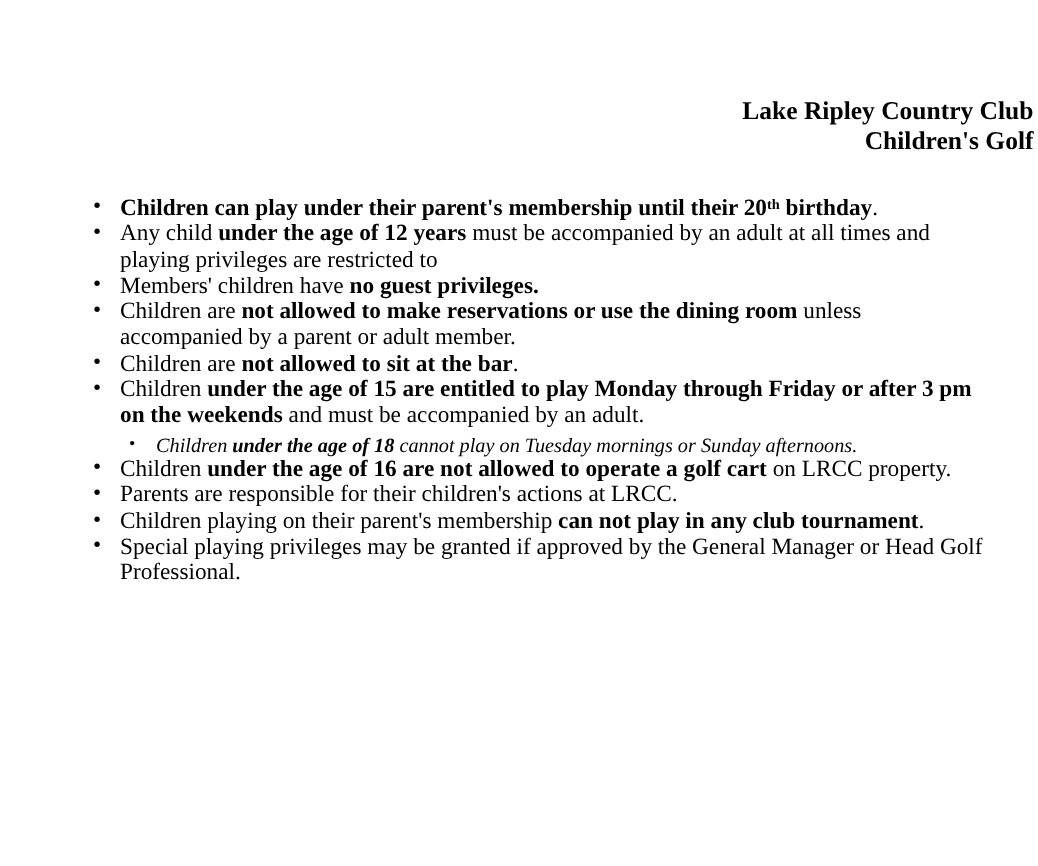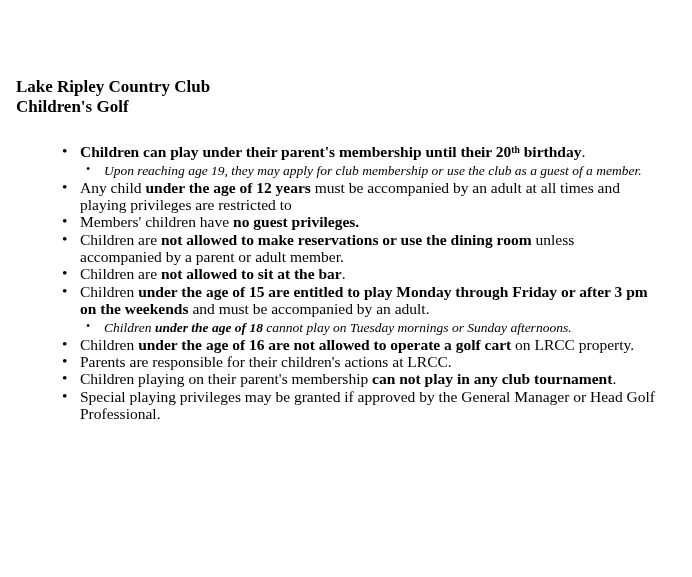--- a/index.html
+++ b/index.html
@@ -14,25 +14,25 @@
     font-family: "Liberation Serif", serif;
     overflow: hidden;
   }
   .page {
     width: 692px;
     height: 577px;
     box-sizing: border-box;
     padding-top: 61px;
   }
   .doc-title {
-    text-align: left;
+    text-align: right;
     font-weight: bold;
     font-size: 17px;
     line-height: 20px;
-    margin: 16px;
+    margin: 3px;
   }
   .rules {
     list-style: none;
     margin: 26px 0 0 0;
     padding: 0;
   }
   .rules li {
     position: relative;
     box-sizing: border-box;
   }
@@ -77,21 +77,20 @@
 </head>
 <body>
 
 <div class="page">
   <h1 class="doc-title">
     <span>Lake Ripley Country Club</span><br>
     <span>Children's Golf</span>
   </h1>
   <ul class="rules" id="rules-list">
       <li class="level1"><span class="seg-b">Children can play under their parent's membership until their 20</span><span class="seg-b seg-sup">th</span><span class="seg-b"> birthday</span><span>.</span></li>
-      <li class="level2"><span class="seg-i">Upon reaching age 19, they may apply for club membership or use the club as a guest of a member.</span></li>
       <li class="level1"><span>Any child </span><span class="seg-b">under the age of 12 years</span><span> must be accompanied by an adult at all times and playing privileges are restricted to</span></li>
       <li class="level1"><span>Members' children have </span><span class="seg-b">no guest privileges.</span></li>
       <li class="level1"><span>Children are </span><span class="seg-b">not allowed to make reservations or use the dining room</span><span> unless accompanied by a parent or adult member.</span></li>
       <li class="level1"><span>Children are </span><span class="seg-b">not allowed to sit at the bar</span><span>.</span></li>
       <li class="level1"><span>Children </span><span class="seg-b">under the age of 15 are entitled to play Monday through Friday or after 3 pm on the weekends</span><span> and must be accompanied by an adult.</span></li>
       <li class="level2"><span class="seg-i">Children </span><span class="seg-b seg-i">under the age of 18</span><span class="seg-i"> cannot play on Tuesday mornings or Sunday afternoons.</span></li>
       <li class="level1"><span>Children </span><span class="seg-b">under the age of 16 are not allowed to operate a golf cart</span><span> on LRCC property.</span></li>
       <li class="level1"><span>Parents are responsible for their children's actions at LRCC.</span></li>
       <li class="level1"><span>Children playing on their parent's membership </span><span class="seg-b">can not play in any club tournament</span><span>.</span></li>
       <li class="level1"><span>Special playing privileges may be granted if approved by the General Manager or Head Golf Professional.</span></li>

